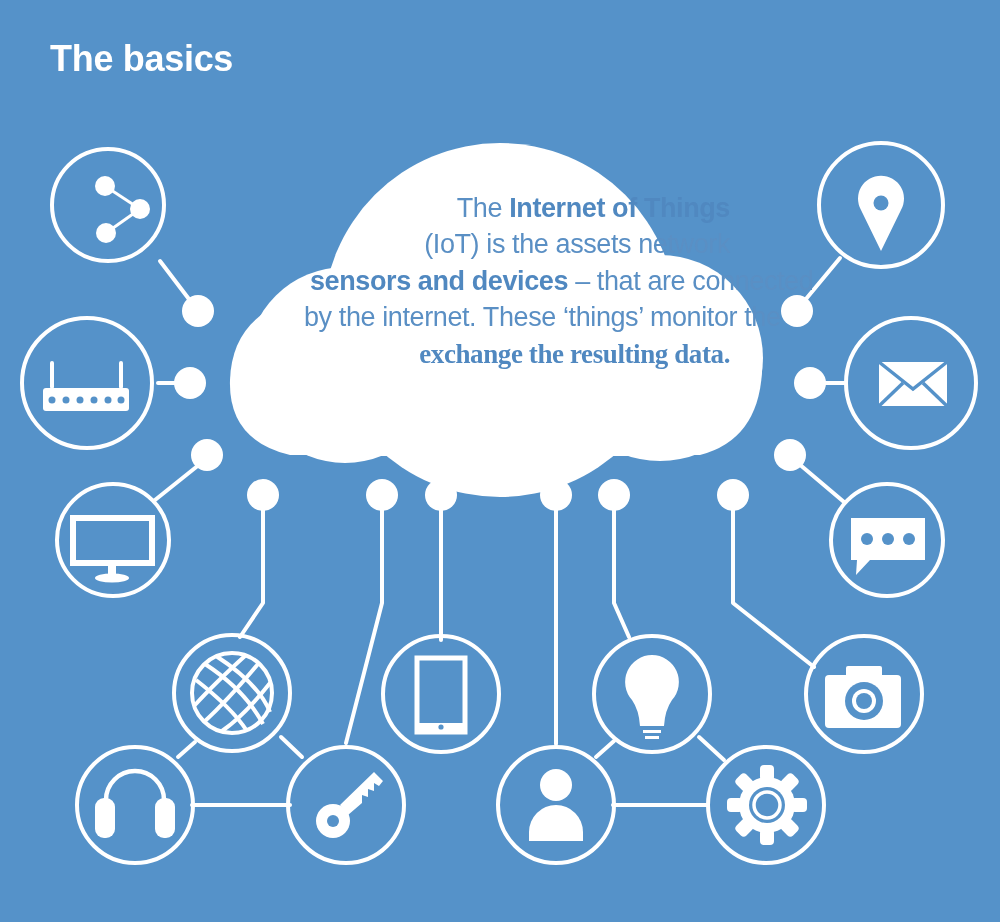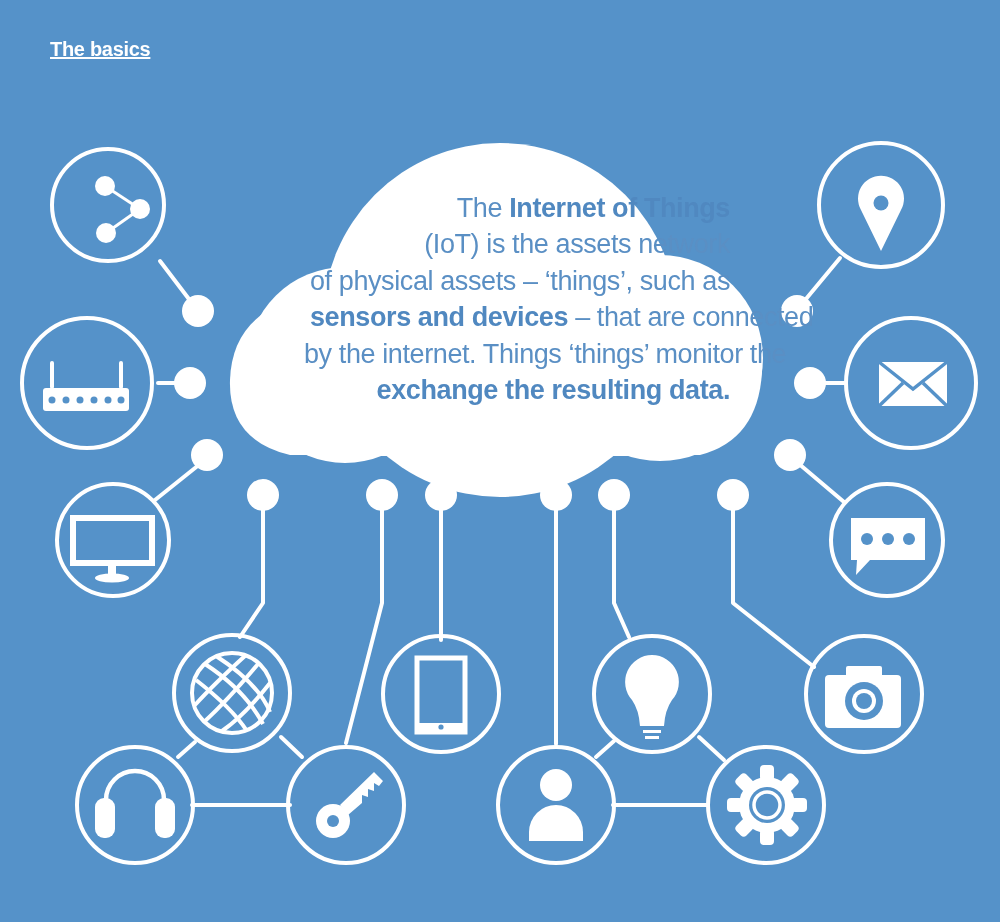--- a/index.html
+++ b/index.html
@@ -4,38 +4,38 @@
   <style>
     html, body { margin: 0; padding: 0; }
     body {
       width: 1000px; height: 922px; overflow: hidden;
       background: #5592c9;
       font-family: "Liberation Sans", sans-serif;
       position: relative;
     }
     .title {
       position: absolute; left: 50px; top: 38px;
-      color: #ffffff; font-size: 20px; font-weight: bold;
-      letter-spacing: -0.3px; margin: 0; text-decoration: underline;
+      color: #ffffff; font-size: 36px; font-weight: bold;
+      letter-spacing: -0.3px; margin: 0;
     }
     svg.diagram { position: absolute; left: 0; top: 0; }
     .cloud-text {
       position: absolute; left: 270px; top: 190px; width: 460px;
       text-align: right; color: #5a8fc4;
       font-size: 27px; line-height: 36.4px; letter-spacing: -0.4px;
     }
     .cloud-text .line { display: block; white-space: nowrap; }
     .cloud-text b { font-weight: bold; color: #5088c0; }
     .line-1 { margin-left: 2px; }
     .line-2 { margin-left: -38px; }
     .line-3 { margin-left: 20px; }
     .line-4 { margin-left: 40px; }
     .line-5 { margin-left: 34px; }
     .line-6 { margin-left: 42px; }
-    .line-7 { margin-left: 12px; }
+    .line-7 { margin-left: 12px; font-family: Liberation Serif, serif; }
   </style>
 </head>
 <body>
 
 <h1 class="title">The basics</h1>
 
 <svg class="diagram" width="1000" height="922" viewBox="0 0 1000 922">
   <g fill="none" stroke="#ffffff" stroke-width="4" stroke-linecap="round" stroke-linejoin="round">
 
     <line x1="160" y1="261" x2="198" y2="311"></line>
@@ -210,17 +210,16 @@
     <circle cx="864" cy="701" r="19" fill="#5592c9"></circle>
     <circle cx="864" cy="701" r="12" fill="#ffffff"></circle>
     <circle cx="864" cy="701" r="8" fill="#5592c9"></circle>
     <circle cx="864" cy="701" r="0" fill="#ffffff"></circle>
   </g>
 </svg>
 
 <div class="cloud-text">
   <span class="line line-1"><span>The </span><b>Internet of Things</b></span>
   <span class="line line-2"><span>(IoT) is the assets network</span></span>
-  <span class="line line-3"><span>of physical assets – ‘things’, such as</span></span>
   <span class="line line-4"><b>sensors and devices</b><span> – that are connected</span></span>
-  <span class="line line-5"><span>by the internet. Things ‘things’ monitor the</span></span>
+  <span class="line line-5"><span>by the internet. These ‘things’ monitor the</span></span>
   <span class="line line-7"><b>exchange the resulting data.</b></span>
 </div>
 
 </body></html>

